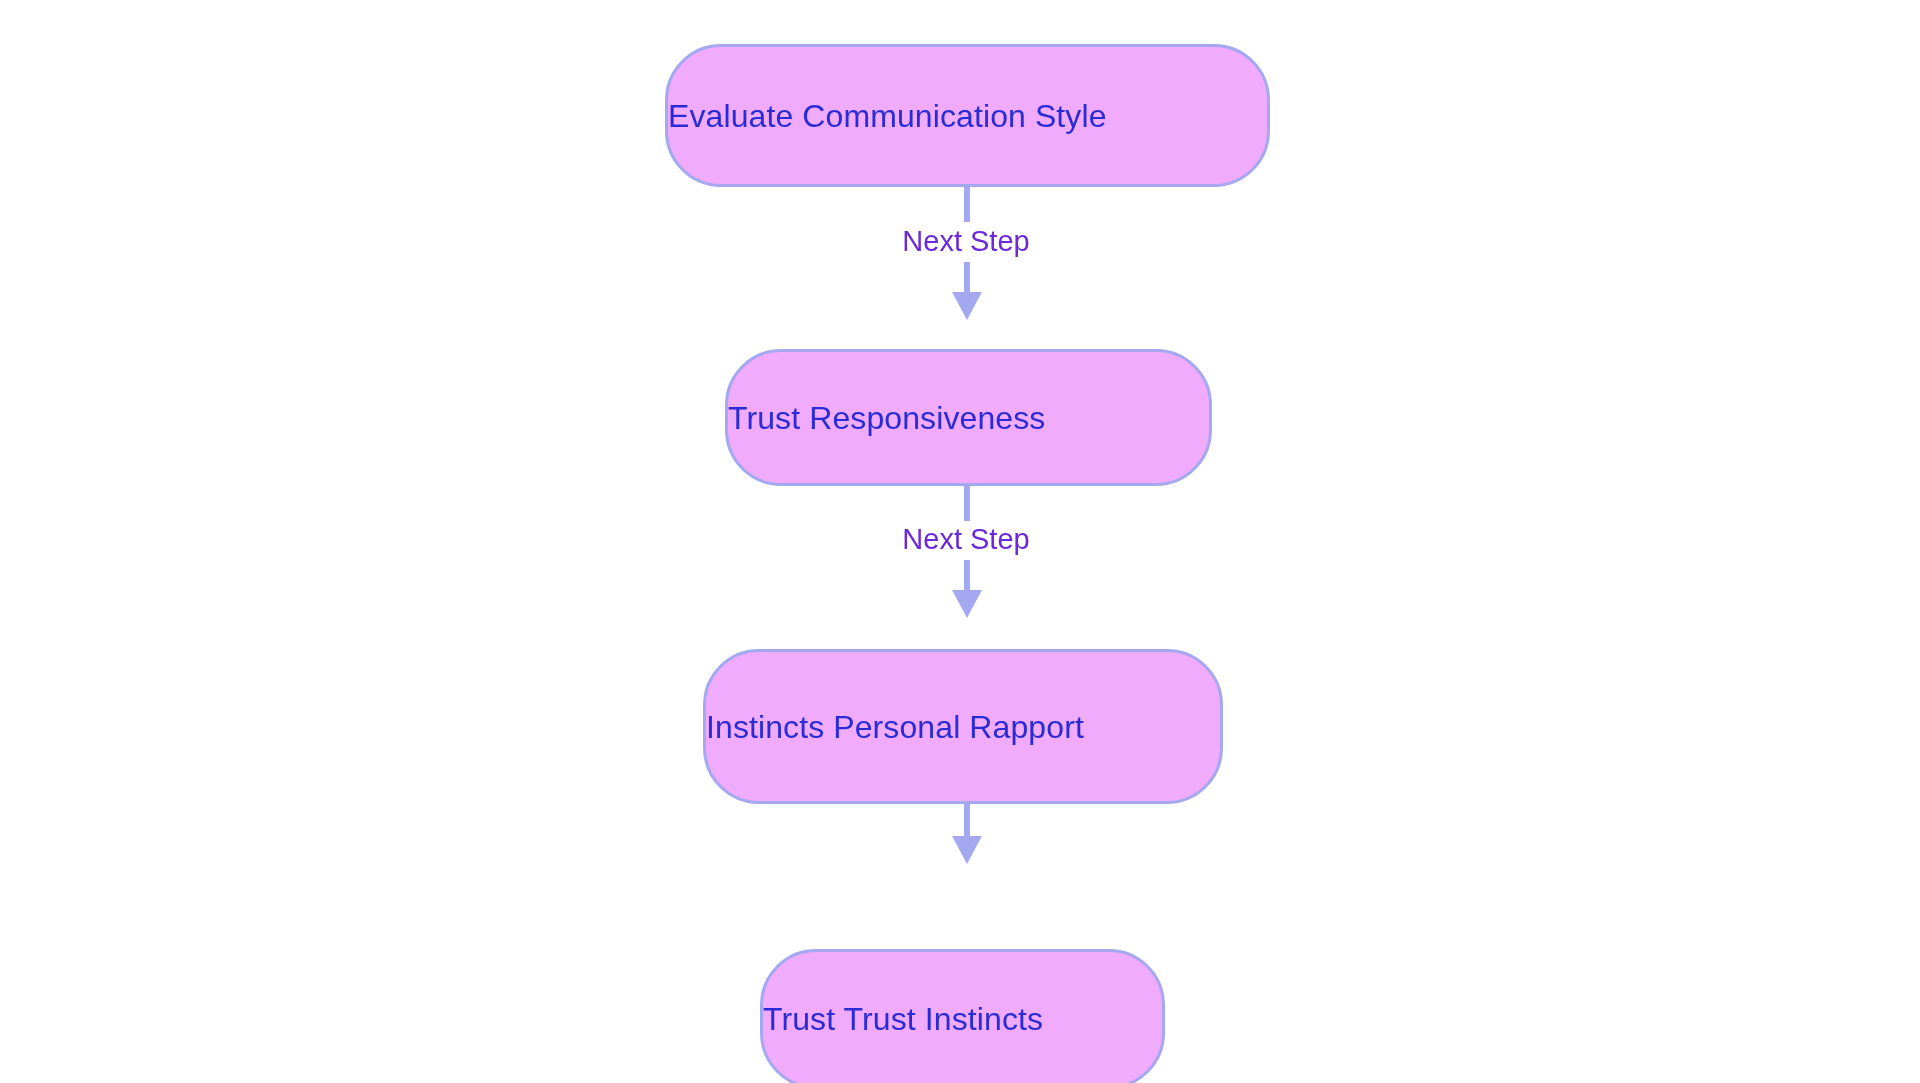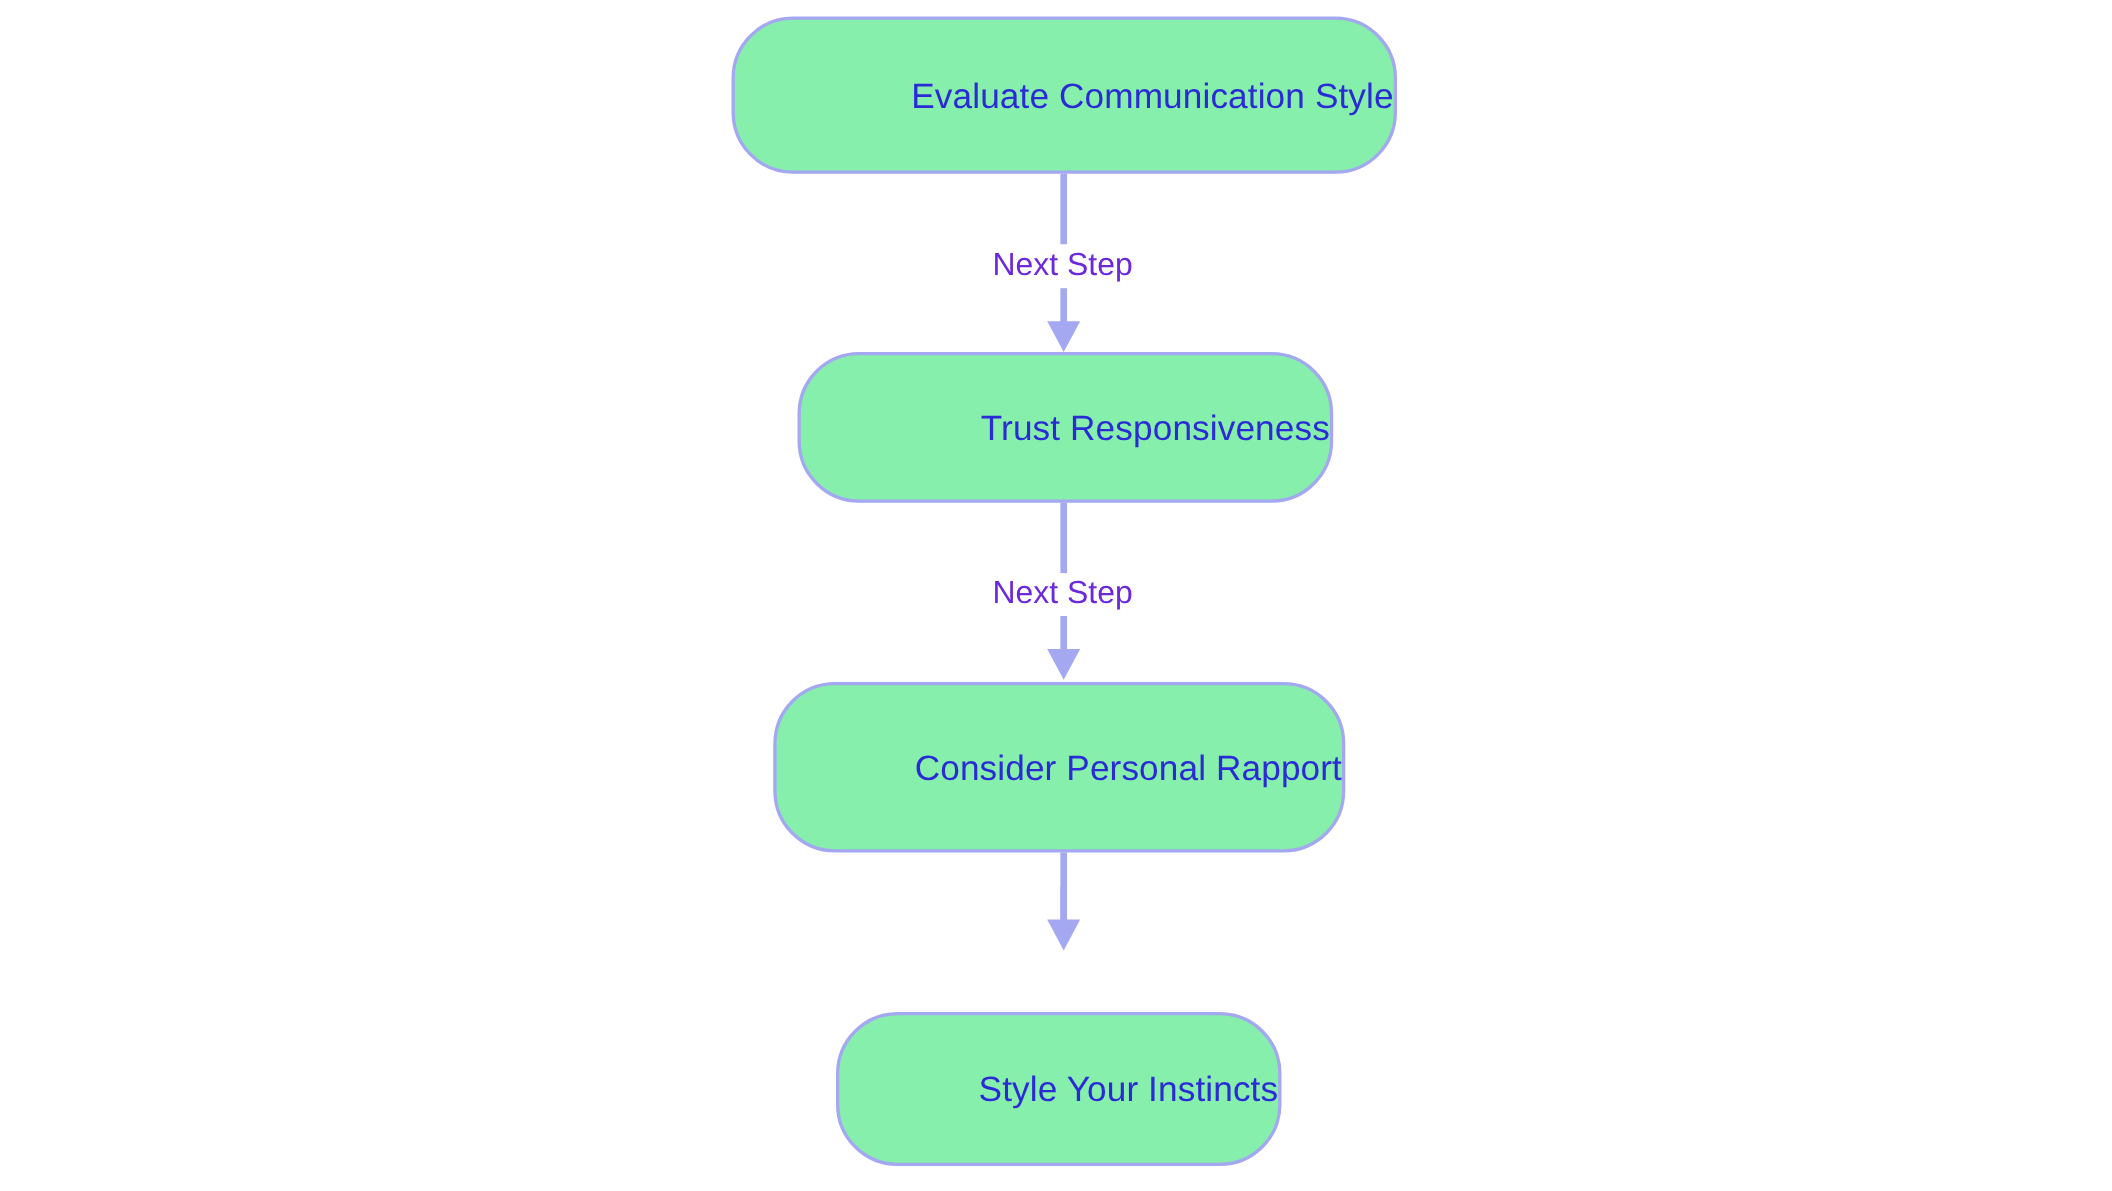--- a/index.html
+++ b/index.html
@@ -21,31 +21,32 @@
     height: 1083px;
     background: #ffffff;
   }
 
   
   .node {
     position: absolute;
     box-sizing: border-box;
     display: flex;
     align-items: center;
-    justify-content: flex-end;
-    background: #86efac;
+    justify-content: flex-start;
+    background: #f0abfc;
     border: 3px solid #a3a8f0;
     border-radius: 56px;
     color: #2b2bd6;
     font-size: 32px;
     font-weight: 400;
     letter-spacing: 0.1px;
     line-height: 1;
     white-space: nowrap;
     user-select: none;
+    margin-top: 29px;
   }
 
   .node-label {
     color: #2b2bd6;
     font-size: 32px;
     line-height: 1;
   }
 
   
   #node-0 { left: 665px;  top: 15px;   width: 605px; height: 143px; }
@@ -138,20 +139,20 @@
 
   <div class="node" id="node-0">
     <span class="node-label">Evaluate Communication Style</span>
   </div>
 
   <div class="node" id="node-1">
     <span class="node-label">Trust Responsiveness</span>
   </div>
 
   <div class="node" id="node-2">
-    <span class="node-label">Consider Personal Rapport</span>
+    <span class="node-label">Instincts Personal Rapport</span>
   </div>
 
   <div class="node" id="node-3">
-    <span class="node-label">Style Your Instincts</span>
+    <span class="node-label">Trust Trust Instincts</span>
   </div>
 
 </div>
 
 </body></html>

